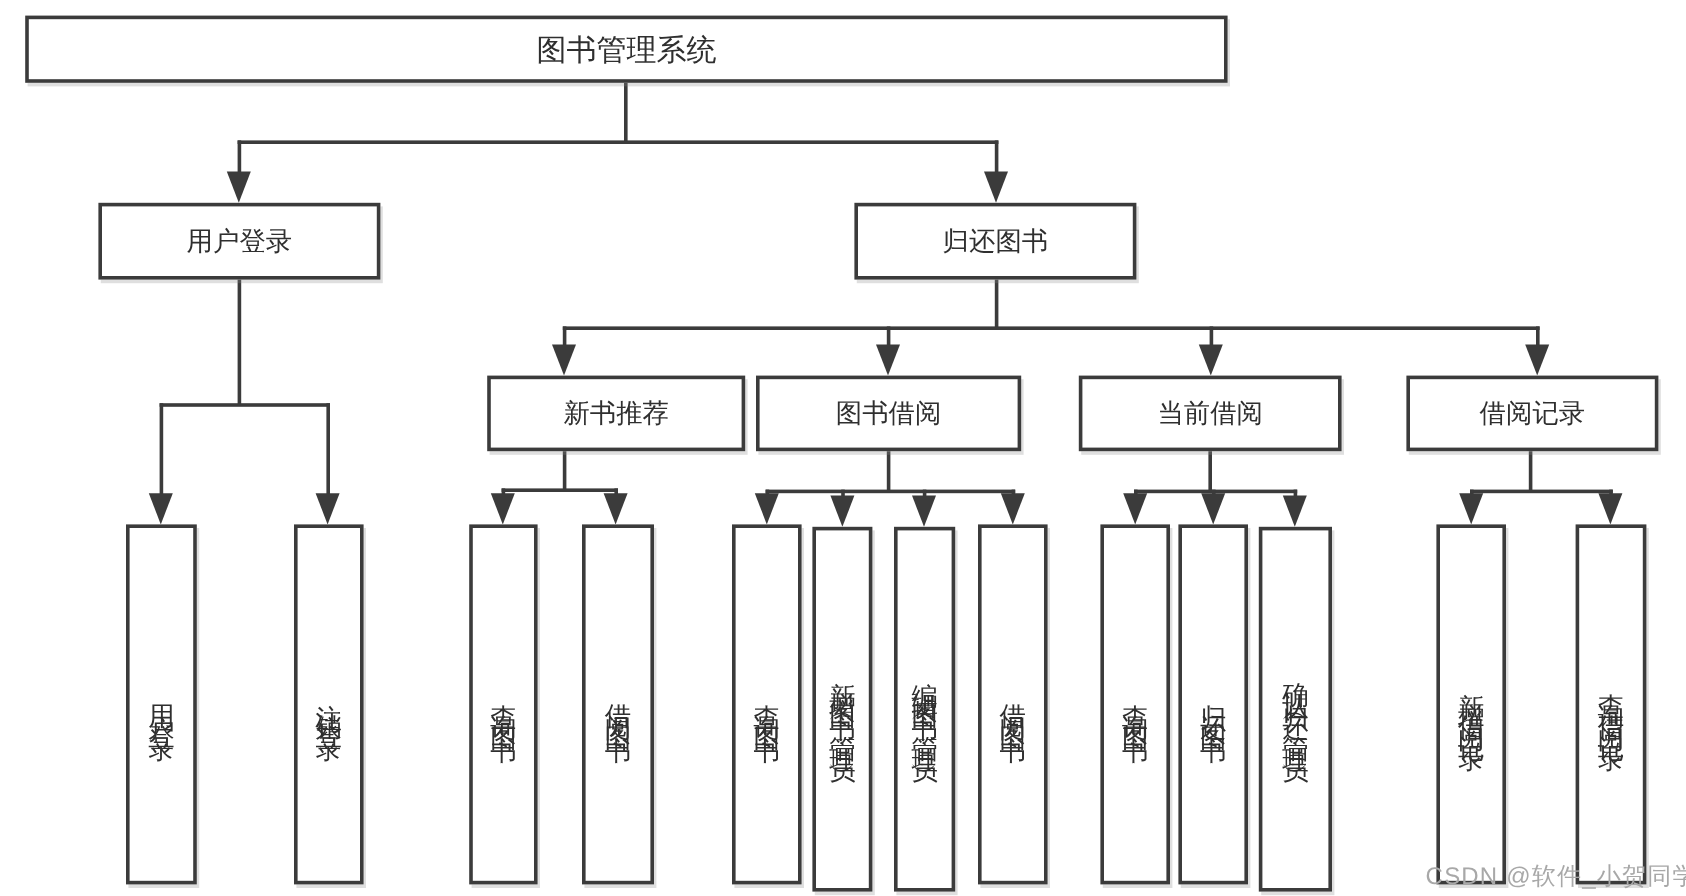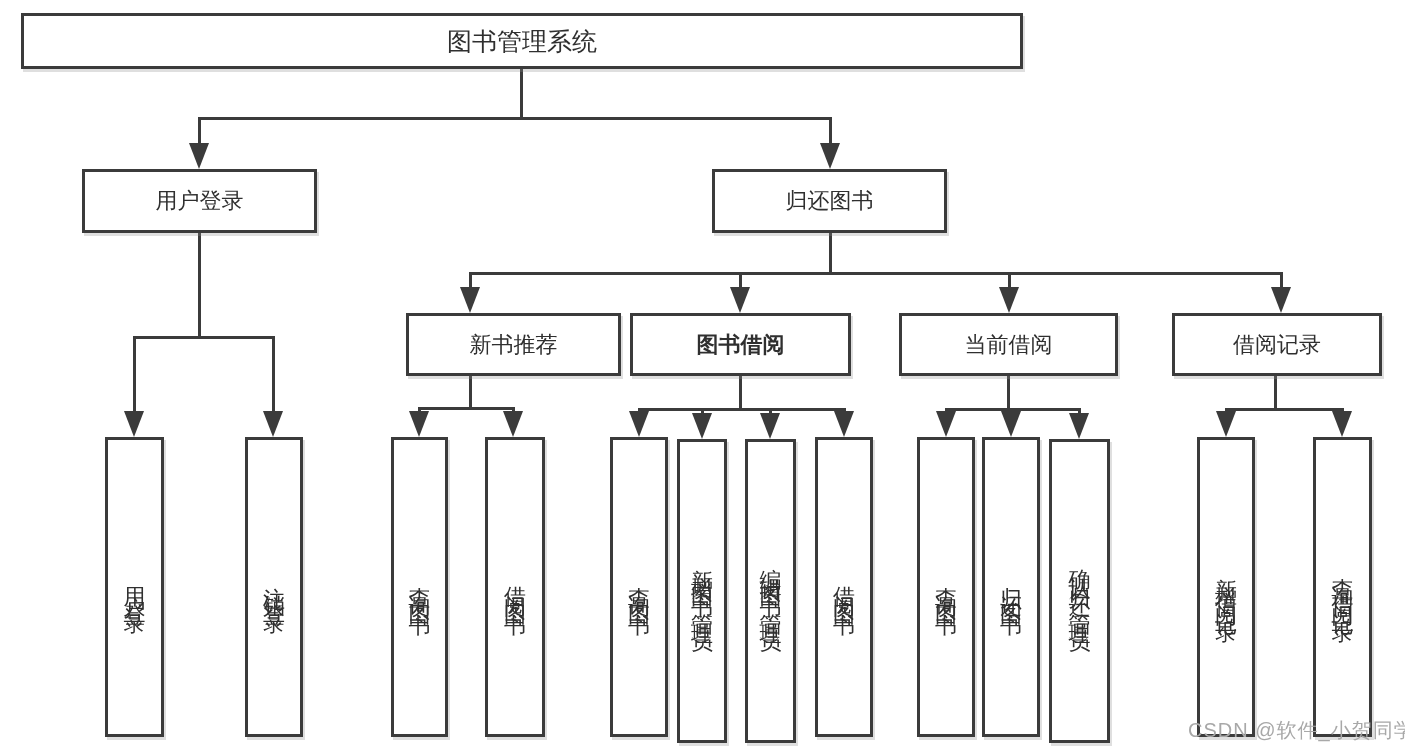--- a/index.html
+++ b/index.html
@@ -115,21 +115,21 @@
   <div class="box" style="left:82px;top:169px;width:235px;height:64px;">
     <span>用户登录</span>
   </div>
   <div class="box" style="left:712px;top:169px;width:235px;height:64px;">
     <span>归还图书</span>
   </div>
 
   <div class="box" style="left:362px;top:313px;width:215px;height:63px;margin-left:44px;">
     <span>新书推荐</span>
   </div>
-  <div class="box" style="left:630px;top:313px;width:221px;height:63px;font-weight:bold;">
+  <div class="box" style="left:630px;top:313px;width:221px;height:63px;">
     <span>图书借阅</span>
   </div>
   <div class="box" style="left:899px;top:313px;width:219px;height:63px;">
     <span>当前借阅</span>
   </div>
   <div class="box" style="left:1172px;top:313px;width:210px;height:63px;">
     <span>借阅记录</span>
   </div>
 
   <div class="box leaf" style="left:105px;top:437px;width:59px;height:300px;">

